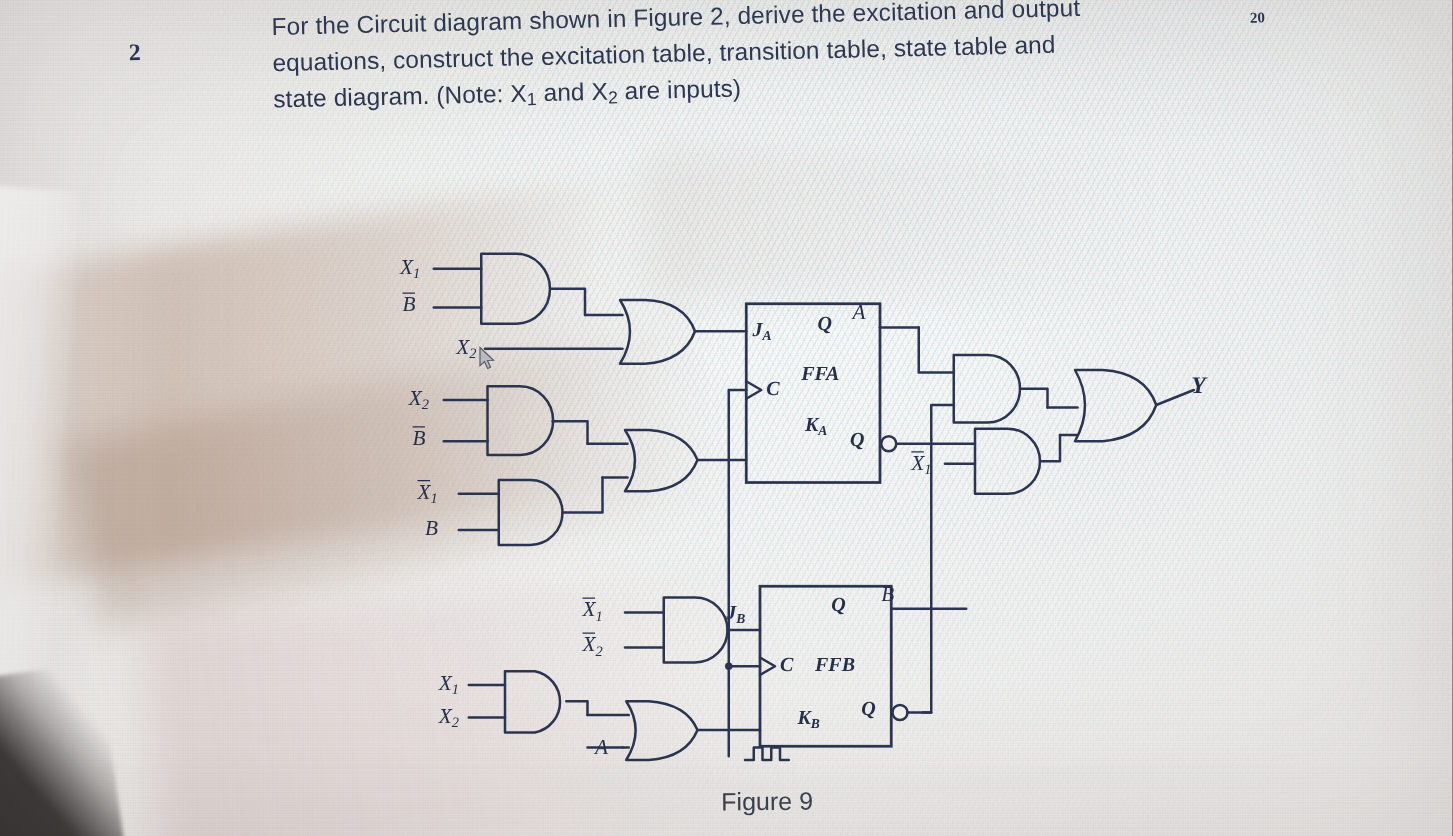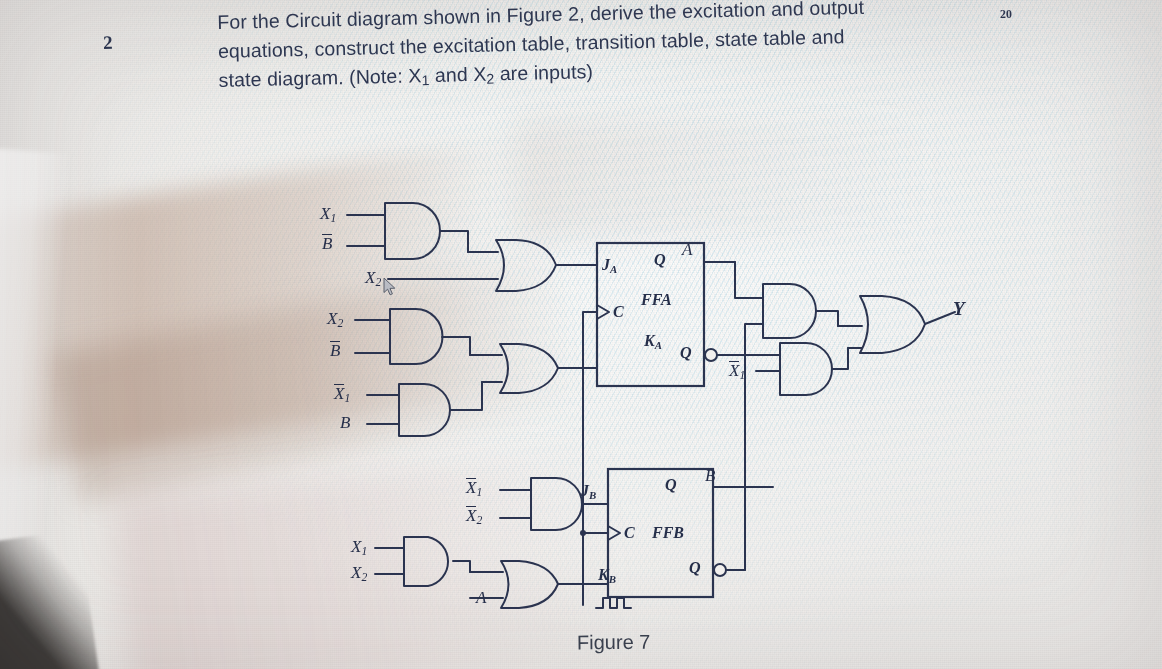--- a/index.html
+++ b/index.html
@@ -414,37 +414,37 @@
 
   <div class="lbl ff" style="left:581px; top:482px;">
     <span>J</span><sub>B</sub>
   </div>
   <div class="lbl ff" style="left:624px; top:524px;">
     <span>C</span>
   </div>
   <div class="lbl ff" style="left:652px; top:524px;font-family:Liberation Serif, serif;">
     <span>FFB</span>
   </div>
-  <div class="lbl ff" style="left:598px; top:566px;">
+  <div class="lbl ff" style="left:638px; top:566px;">
     <span>K</span><sub>B</sub>
   </div>
   <div class="lbl ff" style="left:665px; top:476px;">
     <span>Q</span>
   </div>
   <div class="lbl ff" style="left:689px; top:559px;">
     <span>Q</span>
   </div>
   <div class="lbl" style="left:705px; top:466px;">
     <span>B</span>
   </div>
 
   <div class="lbl big" style="left:953px; top:298px; font-style:italic; font-weight:600;">
     <span>Y</span>
   </div>
 
-  <div class="caption">Figure 7</div>
+  <div class="caption">Figure 9</div>
 
   <svg class="cursor" viewBox="0 0 14 19">
     <path d="M1,1 L1,15.5 L4.6,12.2 L7.1,17.8 L9.4,16.8 L7,11.4 L11.8,11.2 Z" fill="#b9bcc4" stroke="#5a5f6b" stroke-width="1"></path>
   </svg>
 
   <div class="vignette"></div>
 </div>
 
 </body></html>

